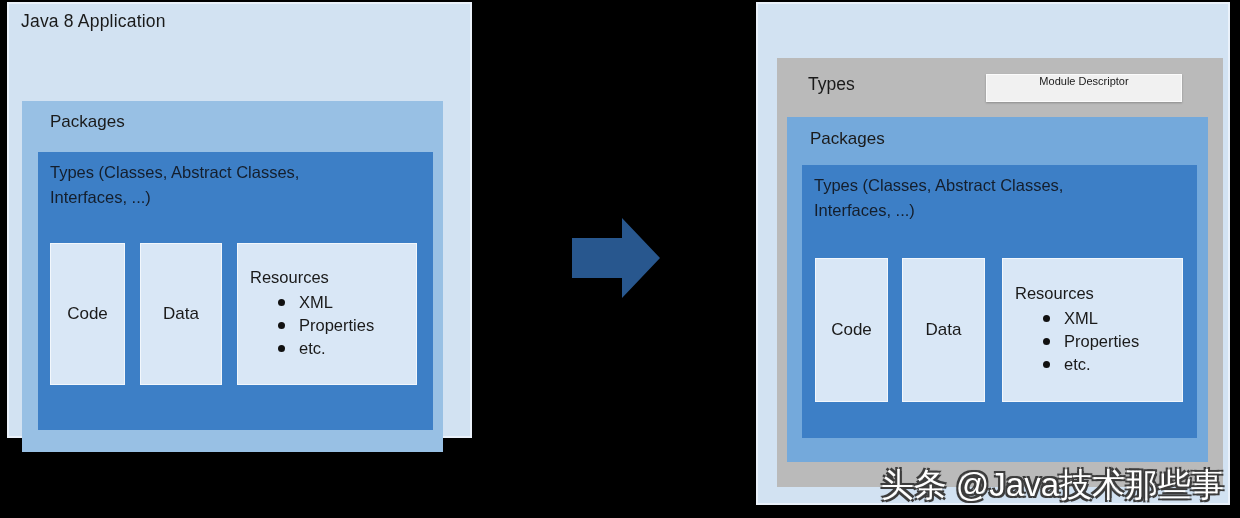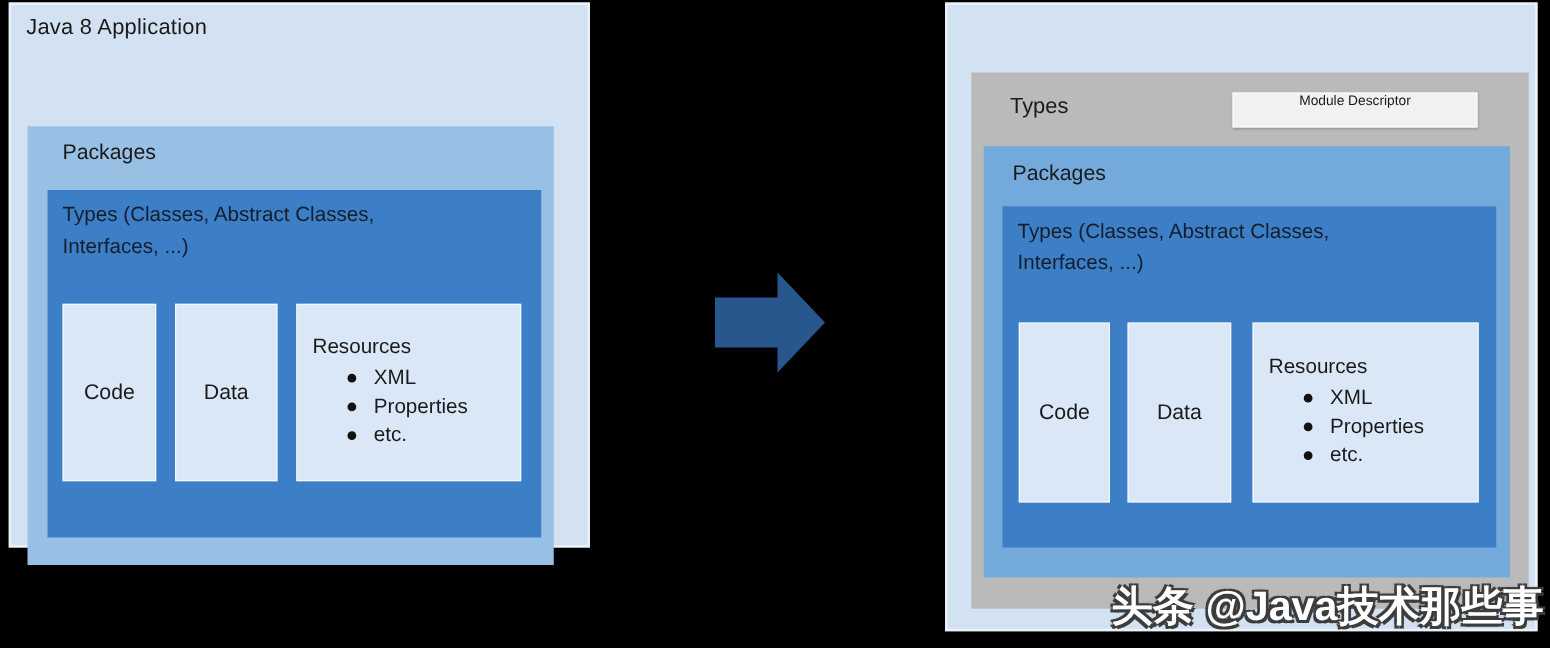--- a/index.html
+++ b/index.html
@@ -144,23 +144,23 @@
   .arrow-svg {
     position: absolute;
     left: 560px; top: 210px;
     width: 110px; height: 95px;
   }
   .arrow-svg polygon { fill: var(--arrow-fill, #28578e); }
 
   
   .watermark {
     position: absolute;
-    right: 5px; bottom: 10px;
+    right: 16px; bottom: 10px;
     font-size: 33px;
-    font-weight: bold;
+    font-weight: normal;
     color: var(--watermark-color, #fff);
     text-shadow:
       -2px -2px 0 var(--watermark-outline, #3c3c3c),
        2px -2px 0 var(--watermark-outline, #3c3c3c),
       -2px  2px 0 var(--watermark-outline, #3c3c3c),
        2px  2px 0 var(--watermark-outline, #3c3c3c),
        0 0 3px rgba(40,40,40,0.8);
     z-index: 10;
     white-space: nowrap;
   }

